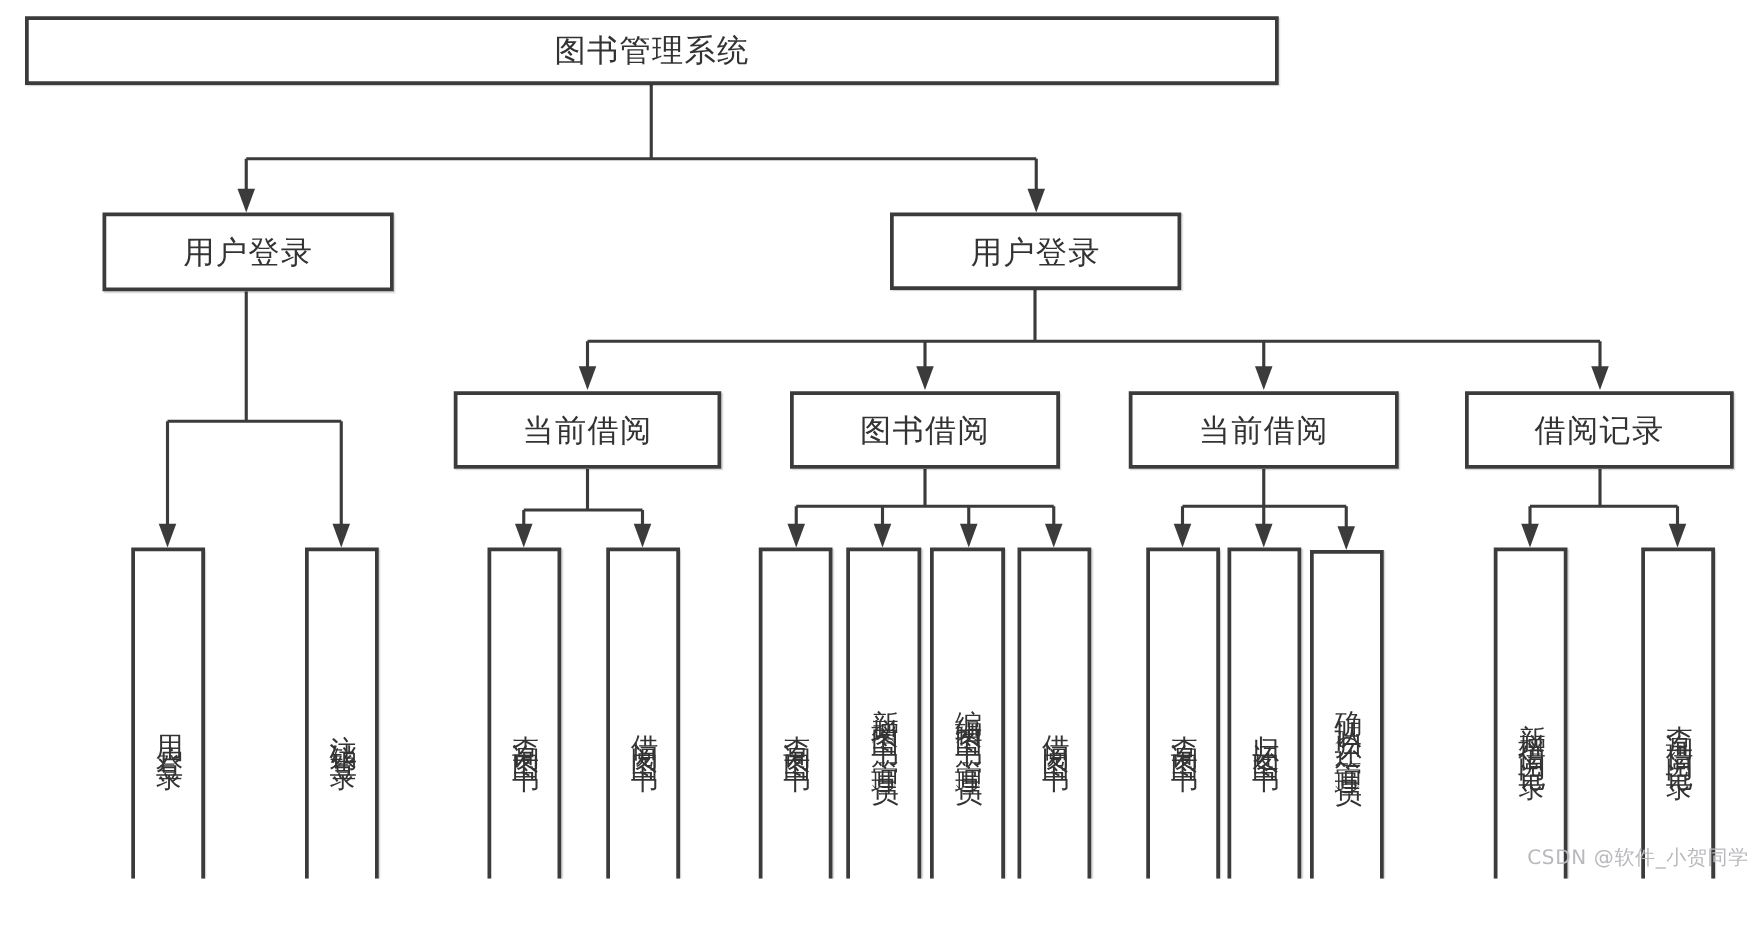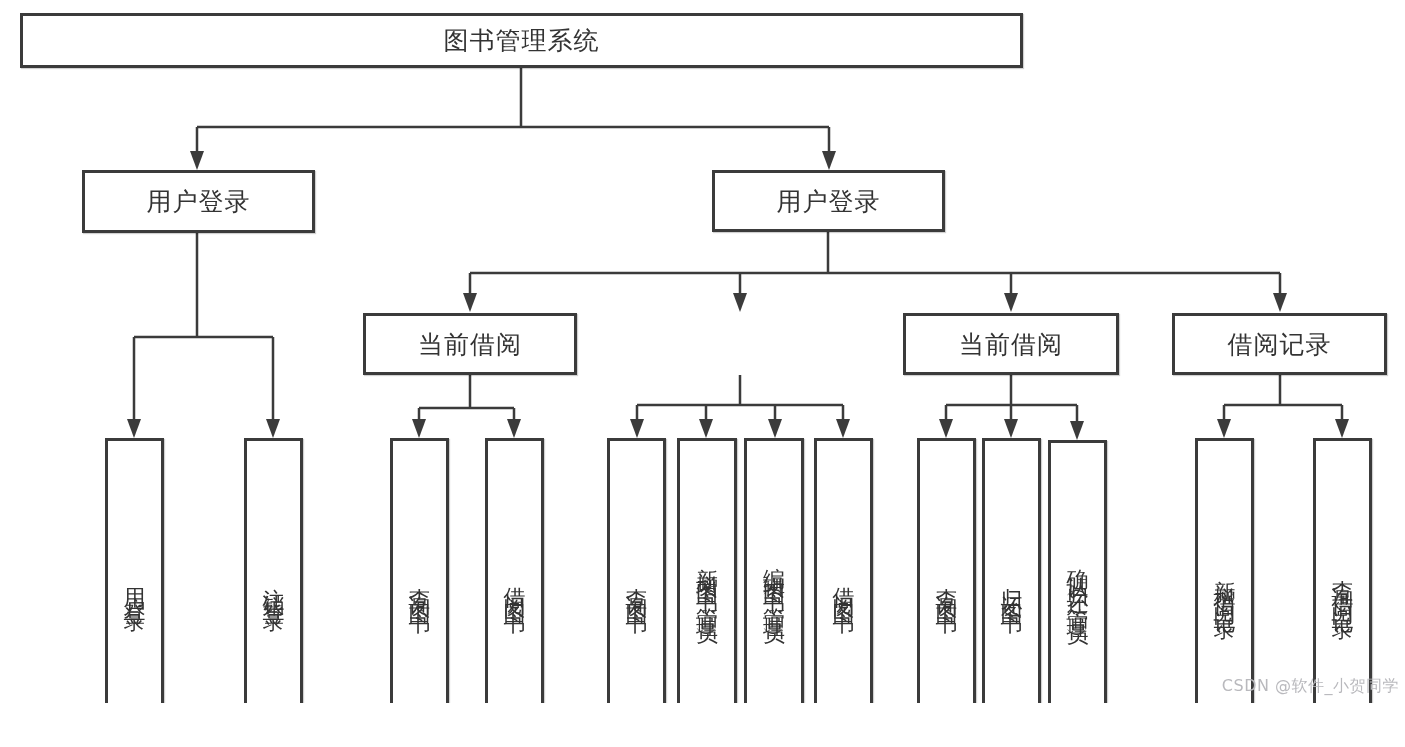--- a/index.html
+++ b/index.html
@@ -109,20 +109,23 @@
   <div class="node hnode" style="left:82px;top:170px;width:233px;height:63px">
     <span>用户登录</span>
   </div>
   <div class="node hnode" style="left:712px;top:170px;width:233px;height:62px">
     <span>用户登录</span>
   </div>
 
   <div class="node hnode" style="left:363px;top:313px;width:214px;height:62px">
     <span>当前借阅</span>
   </div>
+  <div class="node hnode" style="left:632px;top:313px;width:216px;height:62px">
+    <span>图书借阅</span>
+  </div>
   <div class="node hnode" style="left:903px;top:313px;width:216px;height:62px">
     <span>当前借阅</span>
   </div>
   <div class="node hnode" style="left:1172px;top:313px;width:215px;height:62px">
     <span>借阅记录</span>
   </div>
 
   <div class="node vnode" style="left:105px;top:438px;width:59px;height:296px">
     <span class="vtext">用户登录</span>
   </div>

